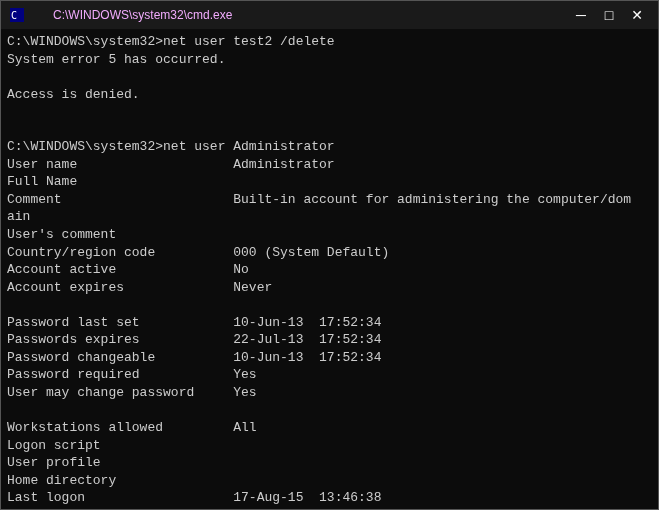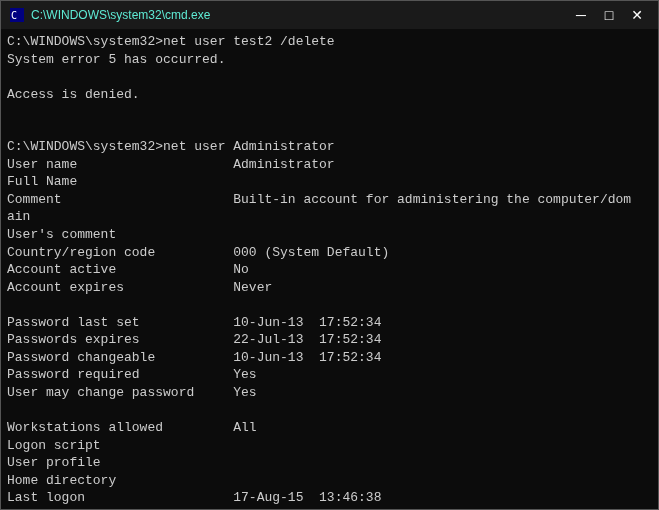--- a/index.html
+++ b/index.html
@@ -45,21 +45,22 @@
     .title-bar-icon {
       width: 16px;
       height: 16px;
       display: flex;
       align-items: center;
       justify-content: center;
     }
 
     .title-bar-title {
       font-size: 12px;
-      color: #5eead4;
+      color: #f0abfc;
+      margin-left: 22px;
     }
 
     .title-bar-controls {
       display: flex;
       gap: 2px;
     }
 
     .title-btn {
       width: 26px;
       height: 20px;

